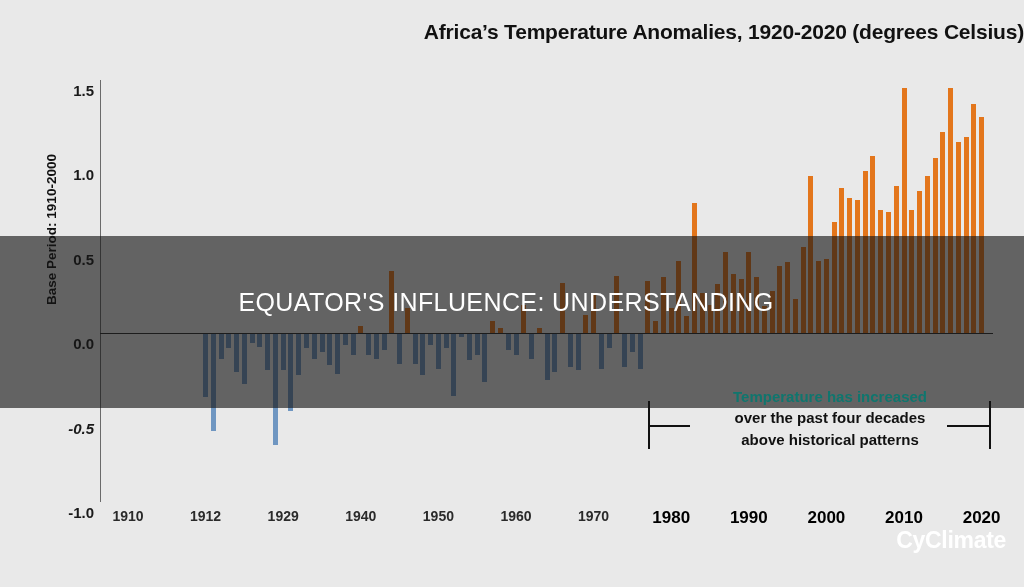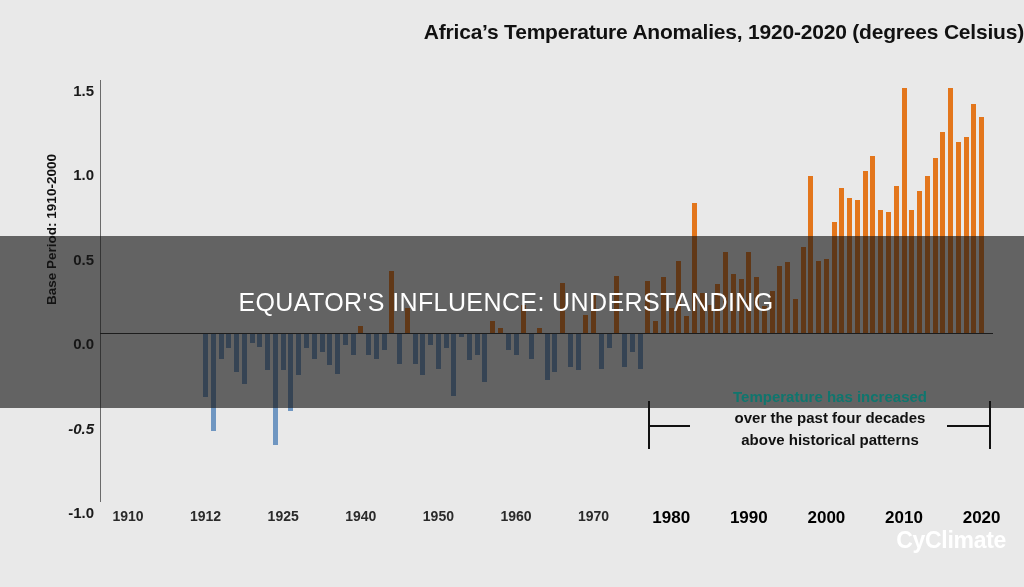--- a/index.html
+++ b/index.html
@@ -224,21 +224,21 @@
         <div class="bar pos" style="left: 963.58px; top: 137.392px; height: 195.808px;"></div>
         <div class="bar pos" style="left: 971.34px; top: 103.632px; height: 229.568px;"></div>
         <div class="bar pos" style="left: 979.1px; top: 117.136px; height: 216.064px;"></div>
       </div>
 
     <div class="zero-line"></div>
 
     <div class="x-ticks" id="x-ticks">
         <div class="x-tick light" style="left: 128px;">1910</div>
         <div class="x-tick light" style="left: 205.6px;">1912</div>
-        <div class="x-tick light" style="left: 283.2px;">1925</div>
+        <div class="x-tick light" style="left: 283.2px;">1929</div>
         <div class="x-tick light" style="left: 360.8px;">1940</div>
         <div class="x-tick light" style="left: 438.4px;">1950</div>
         <div class="x-tick light" style="left: 516px;">1960</div>
         <div class="x-tick light" style="left: 593.6px;">1970</div>
         <div class="x-tick heavy" style="left: 671.2px;">1980</div>
         <div class="x-tick heavy" style="left: 748.8px;">1990</div>
         <div class="x-tick heavy" style="left: 826.4px;">2000</div>
         <div class="x-tick heavy" style="left: 904px;">2010</div>
         <div class="x-tick heavy" style="left: 981.6px;">2020</div>
       </div>

